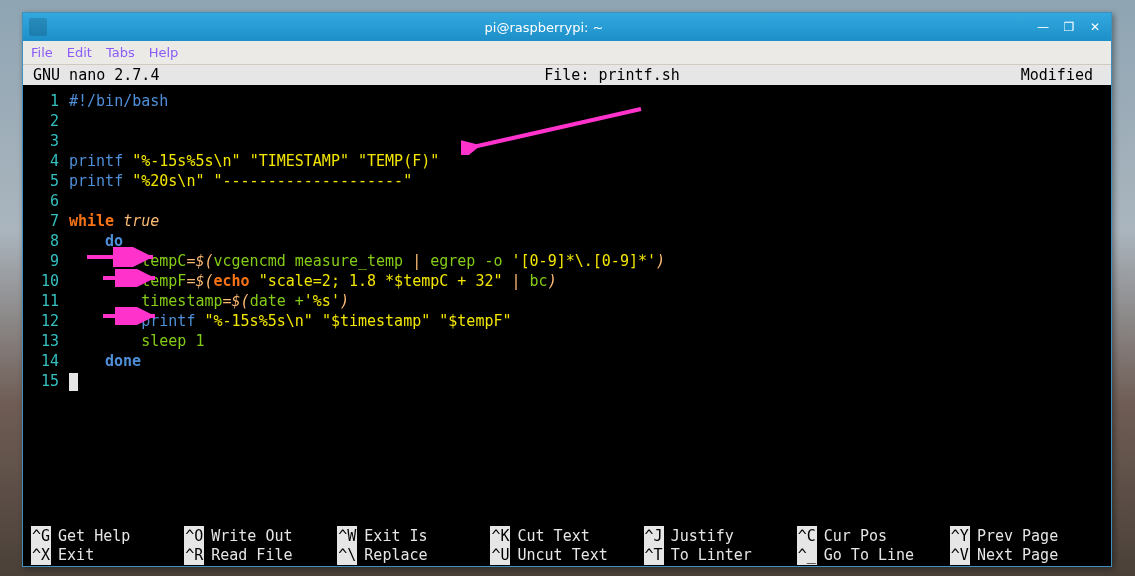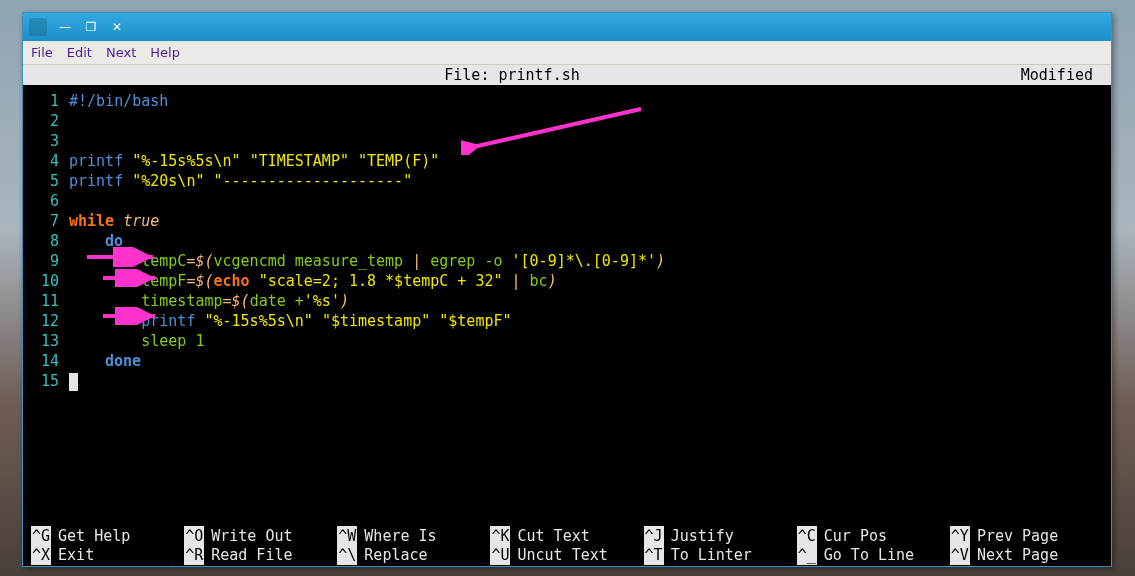--- a/index.html
+++ b/index.html
@@ -38,21 +38,21 @@
     width: 20px; height: 16px;
     display: flex; align-items: center; justify-content: center;
     font-size: 12px; color: #fff;
     cursor: pointer;
   }
   .menubar {
     height: 24px;
     background: #eceae7;
     display: flex; align-items: center;
     padding-left: 8px;
-    font-size: 13px; color: #4c1d95;
+    font-size: 13px; color: #8b5cf6;
     gap: 14px;
     border-bottom: 1px solid #cfc9c2;
   }
   .menubar span { cursor: pointer; }
   .terminal {
     flex: 1;
     background: #000;
     font-family: "DejaVu Sans Mono", Menlo, Consolas, monospace;
     font-size: 15px;
     line-height: 20px;
@@ -125,36 +125,38 @@
   }
   .arrow svg { display: block; }
 </style>
 </head>
 <body>
 
 <div class="terminal-window">
 
   <div class="titlebar">
     <div class="icon-box"></div>
+    <div class="title">pi@raspberrypi: ~</div>
     <div class="win-btns">
       <div class="win-btn">—</div>
       <div class="win-btn">❐</div>
       <div class="win-btn">✕</div>
     </div>
   </div>
 
   <div class="menubar">
     <span>File</span>
     <span>Edit</span>
-    <span>Next</span>
+    <span>Tabs</span>
     <span>Help</span>
   </div>
 
   <div class="terminal">
     <div class="statusbar">
+      <div class="left"> GNU nano 2.7.4</div>
       <div class="center">File: printf.sh</div>
       <div class="right">Modified</div>
     </div>
 
     <div class="editor" id="editor"><div class="row"><div class="gutter">1</div><div class="code"><span class="c-comment">#!/bin/bash</span></div></div><div class="row"><div class="gutter">2</div><div class="code"><span class="c-plain"></span></div></div><div class="row"><div class="gutter">3</div><div class="code"><span class="c-plain"></span></div></div><div class="row"><div class="gutter">4</div><div class="code"><span class="c-printf">printf</span><span class="c-plain"> </span><span class="c-string">"%-15s%5s\n"</span><span class="c-plain"> </span><span class="c-string">"TIMESTAMP"</span><span class="c-plain"> </span><span class="c-string">"TEMP(F)"</span></div></div><div class="row"><div class="gutter">5</div><div class="code"><span class="c-printf">printf</span><span class="c-plain"> </span><span class="c-string">"%20s\n"</span><span class="c-plain"> </span><span class="c-string">"--------------------"</span></div></div><div class="row"><div class="gutter">6</div><div class="code"><span class="c-plain"></span></div></div><div class="row"><div class="gutter">7</div><div class="code"><span class="c-keyword">while</span><span class="c-plain"> </span><span class="c-cmd">true</span></div></div><div class="row"><div class="gutter">8</div><div class="code"><span class="c-do">do</span></div></div><div class="row"><div class="gutter">9</div><div class="code"><span class="c-plain">        tempC</span><span class="c-cmd">=$(</span><span class="c-plain">vcgencmd measure_temp </span><span class="c-cmd">|</span><span class="c-plain"> egrep -o </span><span class="c-string">'[0-9]*\.[0-9]*'</span><span class="c-cmd">)</span></div></div><div class="row"><div class="gutter">10</div><div class="code"><span class="c-plain">        tempF</span><span class="c-cmd">=$(</span><span class="c-keyword">echo</span><span class="c-plain"> </span><span class="c-string">"scale=2; 1.8 *$tempC + 32"</span><span class="c-plain"> </span><span class="c-cmd">|</span><span class="c-plain"> bc</span><span class="c-cmd">)</span></div></div><div class="row"><div class="gutter">11</div><div class="code"><span class="c-plain">        timestamp</span><span class="c-cmd">=$(</span><span class="c-plain">date +</span><span class="c-string">'%s'</span><span class="c-cmd">)</span></div></div><div class="row"><div class="gutter">12</div><div class="code"><span class="c-plain">        </span><span class="c-printf">printf</span><span class="c-plain"> </span><span class="c-string">"%-15s%5s\n"</span><span class="c-plain"> </span><span class="c-string">"$timestamp"</span><span class="c-plain"> </span><span class="c-string">"$tempF"</span></div></div><div class="row"><div class="gutter">13</div><div class="code"><span class="c-plain">        sleep 1</span></div></div><div class="row"><div class="gutter">14</div><div class="code"><span class="c-do">done</span></div></div><div class="row"><div class="gutter">15</div><div class="code"><span class="cursor"></span></div></div></div>
 
     <div class="arrow" style="left:438px; top:40px;">
       <svg width="190" height="50">
           <defs>
             <marker id="ah1" markerWidth="12" markerHeight="10" refX="2" refY="5" orient="auto">
@@ -200,21 +202,21 @@
           <div class="shortcut">
             <span class="key">^G</span>
             <span>Get Help</span>
           </div>
           <div class="shortcut">
             <span class="key">^O</span>
             <span>Write Out</span>
           </div>
           <div class="shortcut">
             <span class="key">^W</span>
-            <span>Where Is</span>
+            <span>Exit Is</span>
           </div>
           <div class="shortcut">
             <span class="key">^K</span>
             <span>Cut Text</span>
           </div>
           <div class="shortcut">
             <span class="key">^J</span>
             <span>Justify</span>
           </div>
           <div class="shortcut">

